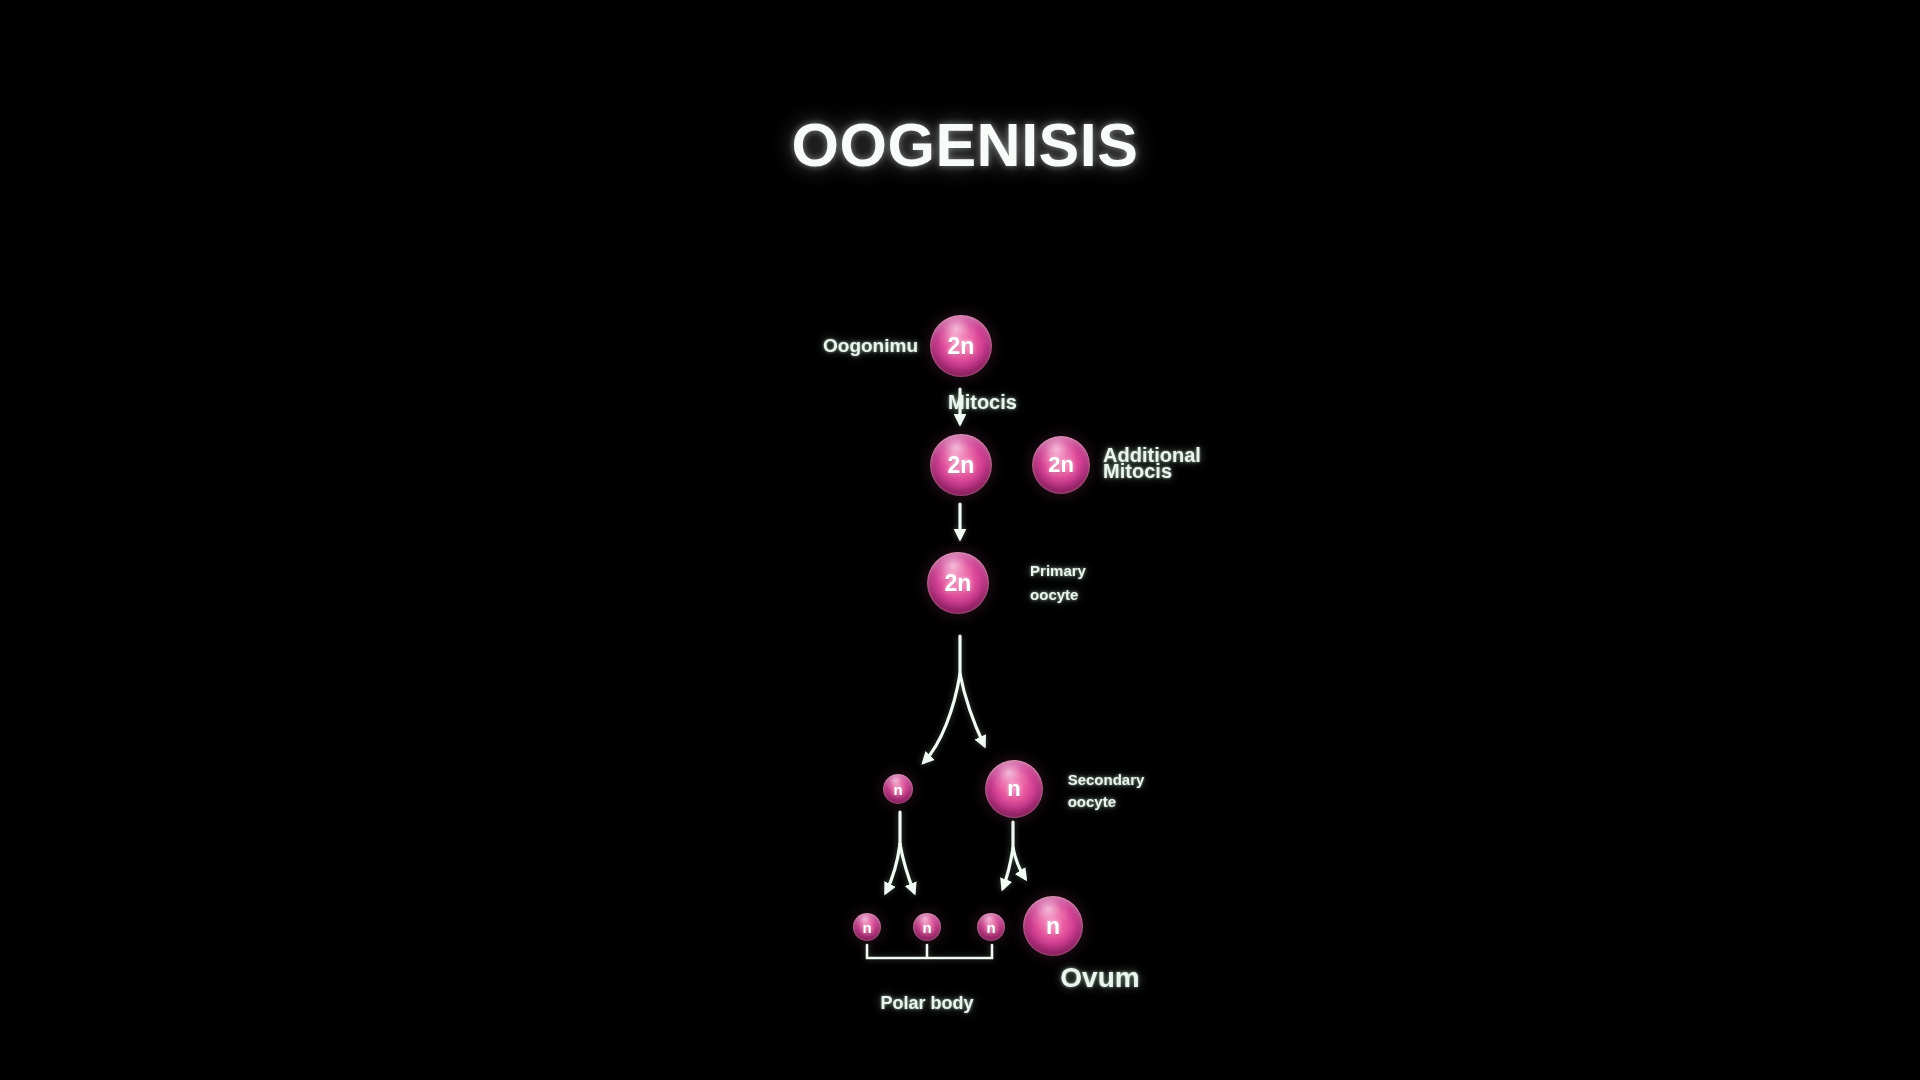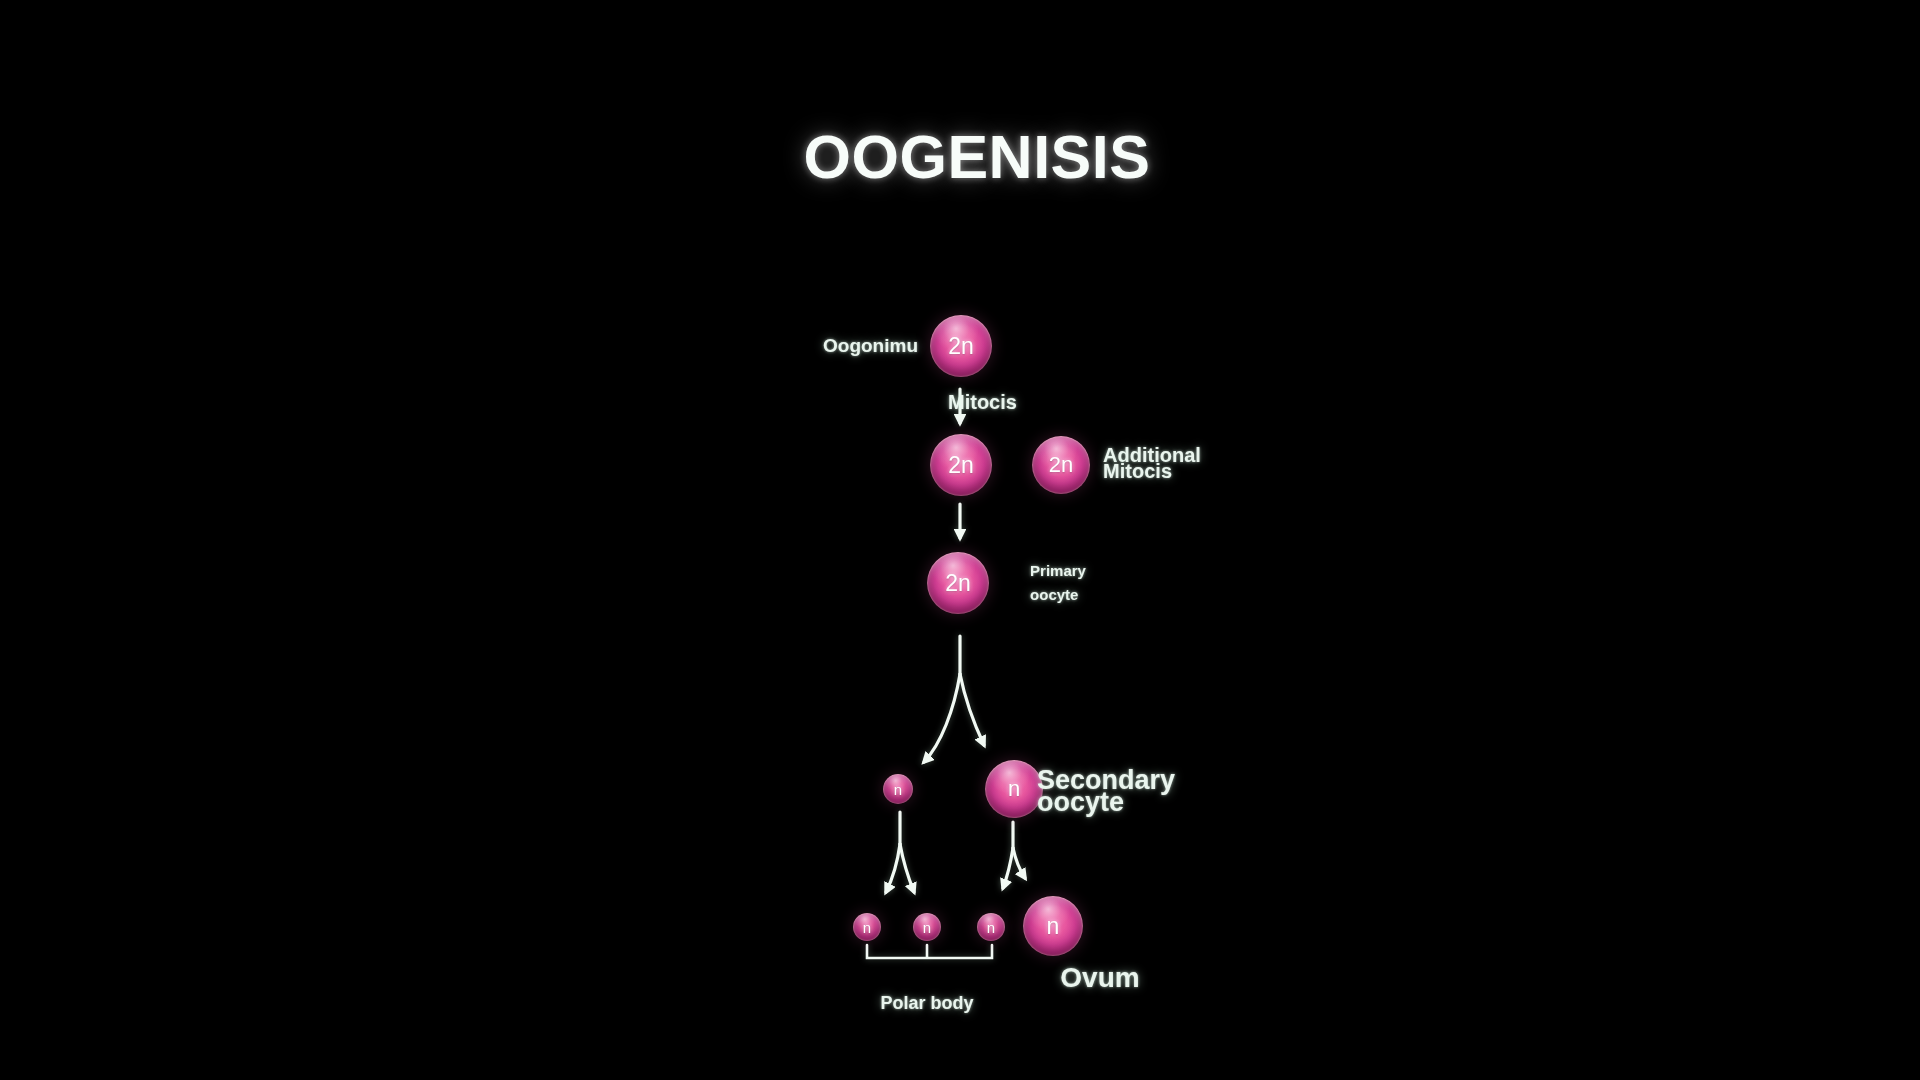--- a/index.html
+++ b/index.html
@@ -15,21 +15,21 @@
     position: relative;
     width: 1920px;
     height: 1080px;
     background: #000;
   }
   .title {
     position: absolute;
     left: 961px;
     top: 141px;
     transform: translate(-50%, -50%);
-    margin: 16px;
+    margin: 4px;
     font-size: 61px;
     font-weight: bold;
     letter-spacing: 0.5px;
     color: #f7fcf9;
     text-shadow: 0 0 22px rgba(255,255,255,0.35), 0 0 7px rgba(255,255,255,0.45);
     white-space: nowrap;
   }
   .lbl {
     position: absolute;
     color: #eaf5ee;
@@ -53,21 +53,21 @@
       radial-gradient(circle at 42% 22%, rgba(255,255,255,0.60) 0%, rgba(255,255,255,0.15) 22%, rgba(255,255,255,0) 38%),
       radial-gradient(circle at 50% 46%, #ef6fb0 0%, #e8579f 28%, #d23f95 50%, #b42e80 70%, #a22a72 82%, #c9816f 94%, #e5c2ae 100%);
     box-shadow:
       inset 0 -6px 12px rgba(90,12,55,0.55),
       inset 0 3px 6px rgba(255,225,240,0.45),
       inset 0 0 1px 1px rgba(242,208,196,0.45),
       0 0 16px rgba(228,95,165,0.22);
   }
   .ploidy {
     color: #ffffff;
-    font-weight: normal;
+    font-weight: bold;
     font-size: var(--fs);
     line-height: 1;
     text-shadow: 0 0 4px rgba(255,255,255,0.75), 0 1px 2px rgba(120,20,70,0.5);
   }
   svg.arrows {
     position: absolute;
     inset: 0;
     pointer-events: none;
     filter: drop-shadow(0 0 3px rgba(215,255,230,0.30));
   }
@@ -130,21 +130,21 @@
     <div>Primary</div>
     <div>oocyte</div>
   </div>
 
   <div class="cell" style="left:898px; top:789px; --d:30px; --fs:15px">
     <span class="ploidy">n</span>
   </div>
   <div class="cell" style="left:1014px; top:789px; --d:58px; --fs:22px">
     <span class="ploidy">n</span>
   </div>
-  <div class="lbl center" style="left:1106px; top:791px; font-size:27px; line-height:22px">
+  <div class="lbl center" style="left:1106px; top:791px; font-size:15px; line-height:22px">
     <div>Secondary</div>
     <div>oocyte</div>
   </div>
 
   <div class="cell" style="left:867px; top:927px; --d:28px; --fs:15px">
     <span class="ploidy">n</span>
   </div>
   <div class="cell" style="left:927px; top:927px; --d:28px; --fs:15px">
     <span class="ploidy">n</span>
   </div>

